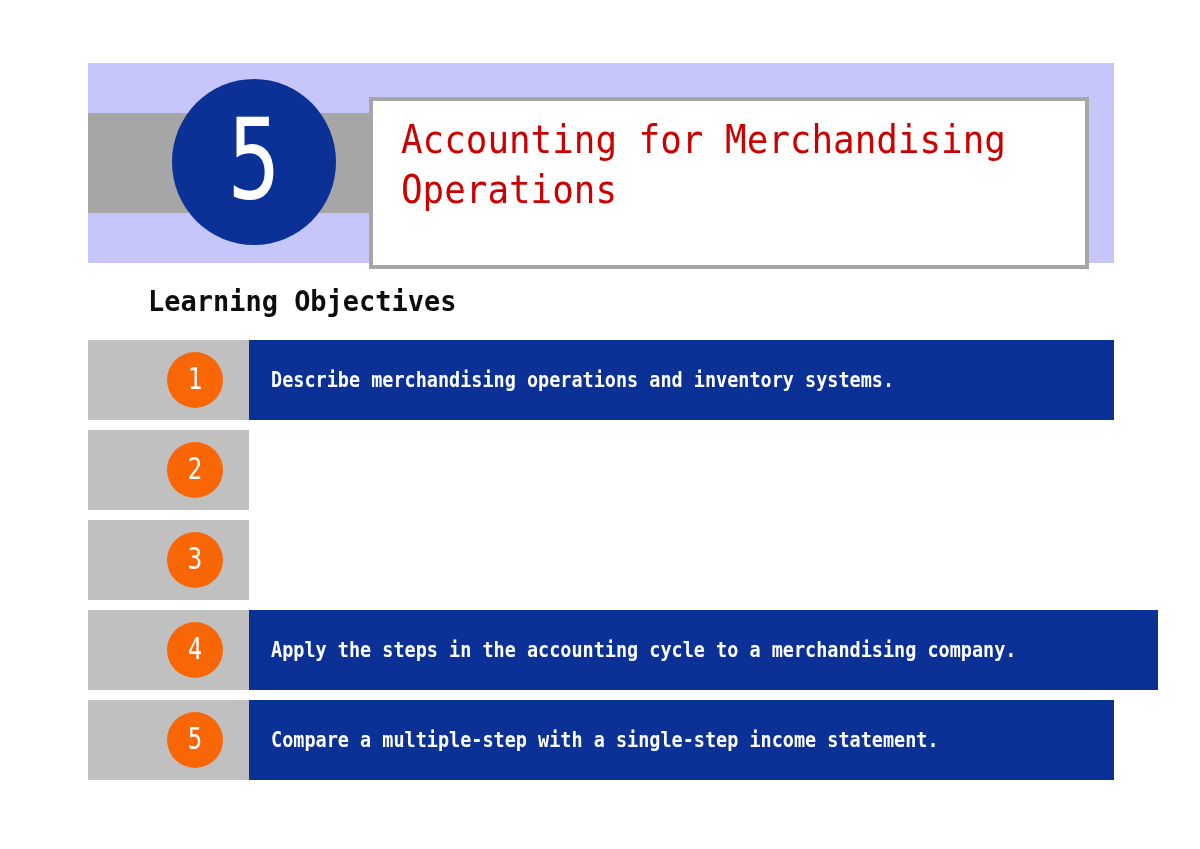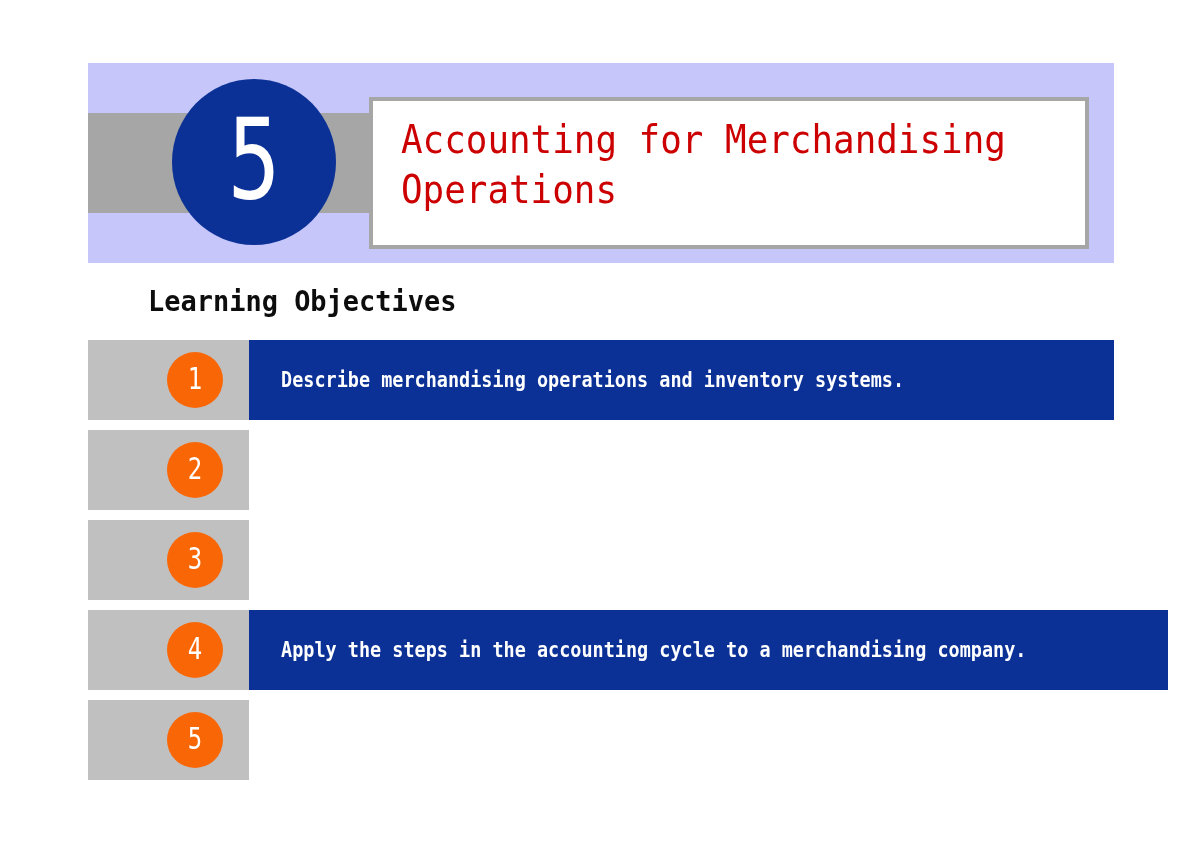--- a/index.html
+++ b/index.html
@@ -72,21 +72,21 @@
     padding-bottom: 6px;
     box-sizing: border-box;
   }
 
   
   .title-box {
     position: absolute;
     left: 369px;
     top: 97px;
     width: 720px;
-    height: 152px;
+    height: 172px;
     background: #ffffff;
     border: 4px solid #a6a6a6;
     box-sizing: border-box;
     z-index: 3;
     padding: 14px 0 0 28px;
   }
   .title-line {
     color: #cc0000;
     font-family: "DejaVu Sans Mono", "Liberation Mono", monospace;
     font-size: 39px;
@@ -154,21 +154,21 @@
     line-height: 1;
     transform: scaleX(0.8);
     transform-origin: center center;
     padding-bottom: 3px;
   }
   .obj-text-cell {
     flex: 1 1 auto;
     background: #0b3196;
     display: flex;
     align-items: center;
-    padding-left: 32px;
+    padding-left: 22px;
     box-sizing: border-box;
   }
   .obj-text {
     color: #ffffff;
     font-family: "DejaVu Sans Mono", "Liberation Mono", monospace;
     font-size: 22px;
     font-weight: 700;
     line-height: 26px;
     white-space: nowrap;
     transform: scaleX(0.84);
@@ -234,16 +234,19 @@
         <span class="obj-text">Apply the steps in the accounting cycle to a merchandising company.</span>
       </div>
     </div>
 
     <div class="objective-row">
       <div class="obj-badge-cell">
         <div class="obj-badge">
           <span class="obj-badge-num">5</span>
         </div>
       </div>
+      <div class="obj-text-cell">
+        <span class="obj-text">Compare a multiple-step with a single-step income statement.</span>
+      </div>
     </div>
 
   </div>
 </div>
 
 </body></html>

